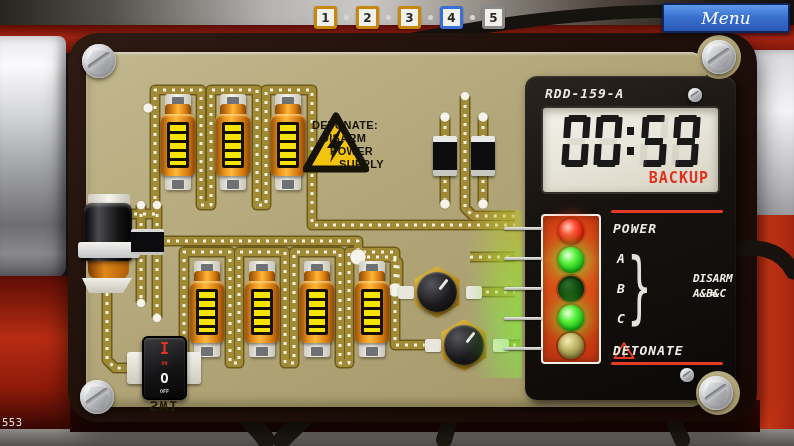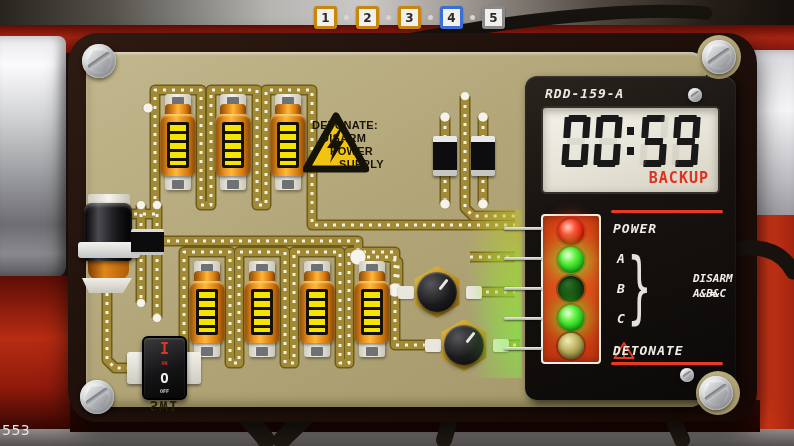--- a/index.html
+++ b/index.html
@@ -19,21 +19,21 @@
     background:linear-gradient(180deg,#5e0d06,#b72c12 40%,#8e1a0b 72%,#2f0502);}
   .pipe-right{right:0;top:50px;width:50px;height:240px;border-radius:10px 0 0 60px;
     background:linear-gradient(180deg,#dadade,#f4f4f7 25%,#b9b9be 55%,#77777c 85%,#55555a);
     box-shadow:inset 6px 0 8px rgba(0,0,0,.25);}
   .red-right{right:0;top:215px;width:56px;height:216px;
     background:linear-gradient(90deg,#7c150a,#c93515 55%,#a22410);}
   .red-bottom{left:70px;top:400px;width:690px;height:32px;
     background:linear-gradient(180deg,#3a0c05,#1c0402);}
   .desk{left:0;bottom:0;width:794px;height:17px;
     background:linear-gradient(180deg,#8d8b88,#6b6764 60%,#555150);}
-  .counter{left:2px;bottom:8px;font-size:14px;color:#e8e6e4;letter-spacing:.5px;}
+  .counter{left:2px;bottom:18px;font-size:10px;color:#e8e6e4;letter-spacing:.5px;}
   svg.lay{left:0;top:0;}
 
   
   .case{left:68px;top:33px;width:689px;height:389px;border-radius:30px;
     background:linear-gradient(145deg,#2e1b13 0%,#20110b 40%,#150804 100%);
     box-shadow:0 10px 25px rgba(0,0,0,.65);}
   .pcb{left:86px;top:52px;width:620px;height:355px;border-radius:16px;overflow:hidden;
     background:linear-gradient(150deg,#c2b78d 0%,#b2a679 45%,#a39768 100%);
     box-shadow:inset 0 2px 3px rgba(255,255,255,.5),inset 0 -5px 10px rgba(60,45,20,.35),2px 3px 6px rgba(0,0,0,.5);}
   .glow{left:450px;top:210px;width:72px;height:168px;pointer-events:none;
@@ -455,15 +455,16 @@
     <div class="step done">1</div>
       <div class="sdot"></div>
     <div class="step done">2</div>
       <div class="sdot"></div>
     <div class="step done">3</div>
       <div class="sdot"></div>
     <div class="step active">4</div>
       <div class="sdot"></div>
     <div class="step todo">5</div>
   </div>
+  <div class="menu-btn">Menu</div>
 
   <div class="counter">553</div>
 </div>
 
 </body></html>

